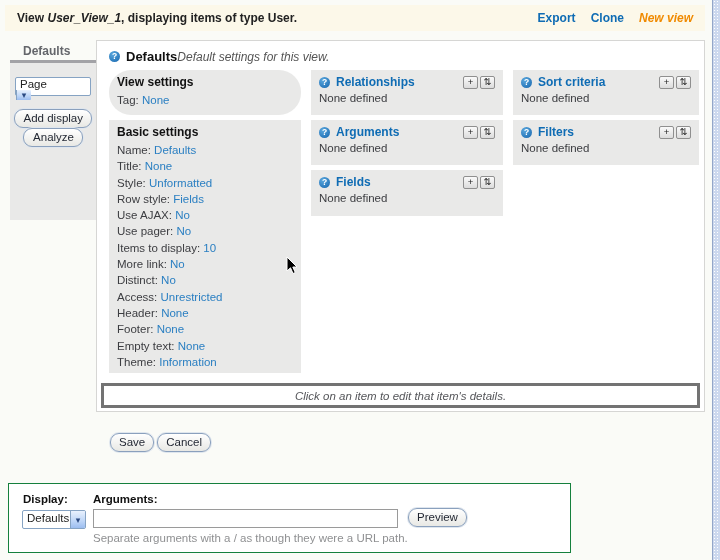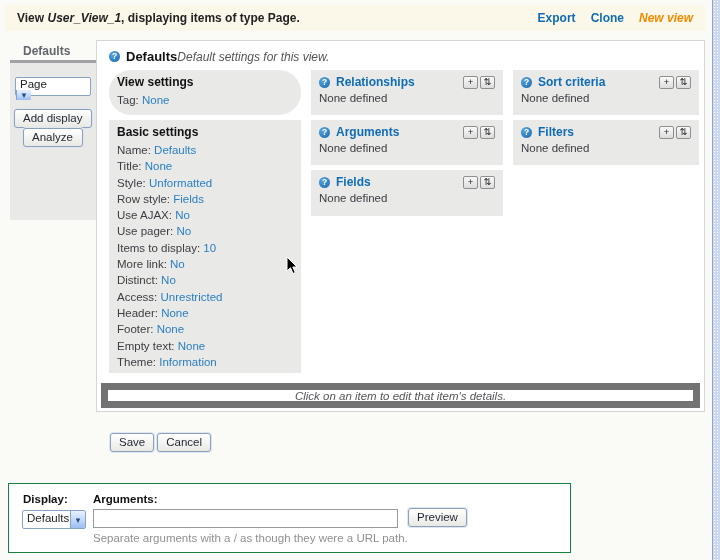--- a/index.html
+++ b/index.html
@@ -21,23 +21,23 @@
             background-size:4px 4px; }
 
   
   .sidebar { position:absolute; left:10px; top:40px; width:86px; }
   .sidebar .tab { font-weight:bold; font-size:12px; color:#64666b; padding:4px 0 2px 13px; height:20px; }
   .sidebar .tab-underline { height:3px; background:#a2a2a6; }
   .sidebar .body { height:157px; padding-top:14px; }
   .sidebar .body > * { display:block; margin:0 auto; }
 
   
-  .xp-btn { display:inline-block; border:1px solid #8aa0bd; border-radius:3px;
+  .xp-btn { display:inline-block; border:1px solid #8aa0bd; border-radius:9px;
             background:linear-gradient(#ffffff,#e8e8e4); box-shadow:0 0 0 1px #dfe6ee;
-            color:#1f2430; font-size:11.5px; padding:2px 8px 3px; text-align:left; cursor:pointer;
+            color:#1f2430; font-size:11.5px; padding:2px 8px 3px; text-align:right; cursor:pointer;
             font-family:inherit; }
   .select-box { display:flex; align-items:stretch; border:1px solid #86a3c3; border-radius:2px;
                 background:#fff; height:19px; cursor:pointer; }
   .select-box .val { flex:1; padding:1px 4px 0; color:#222; white-space:nowrap; overflow:hidden; }
   .select-box .arrow-btn { width:15px; display:flex; align-items:center; justify-content:center;
                 border-left:1px solid #86a3c3; border-radius:0 1px 1px 0; color:#2b4a82; font-size:9px;
                 background:linear-gradient(#e9f1fd 0%, #bdd5f7 60%, #9cbdf0 100%); }
   .mini-btn { width:15px; height:13px; border:1px solid #8f8f8f; border-radius:2px;
               background:linear-gradient(#fafafa,#dcdcdc); font-size:9.5px; line-height:10px;
               color:#222; display:inline-flex; align-items:center; justify-content:center; cursor:pointer; }
@@ -56,21 +56,21 @@
   .vbox .box-title-plain { font-weight:bold; font-size:12px; color:#121212; margin-bottom:3px; }
   .vbox .box-head { display:flex; align-items:center; margin-bottom:3px; }
   .vbox .box-title-link { font-weight:bold; font-size:12px; color:#0f6cb4; margin-left:6px;
                           text-decoration:none; cursor:pointer; }
   .vbox .box-head .btns { margin-left:auto; display:flex; gap:2px; }
   .vbox .none { color:#3c3d41; }
   .setting-row { line-height:16.3px; color:#3c3d41; white-space:nowrap; }
   .setting-row a { color:#2a7fc2; text-decoration:none; cursor:pointer; }
 
   .footer-hint { position:absolute; left:4px; right:4px; bottom:3px; height:25px;
-                 border:7px solid #737373; display:flex; align-items:center; justify-content:center;
+                 border:3px solid #737373; display:flex; align-items:center; justify-content:center;
                  font-style:italic; color:#55565a; }
 
   
   .actions { position:absolute; left:110px; top:433px; display:flex; gap:3px; }
 
   
   .preview-panel { position:absolute; left:8px; top:483px; width:563px; height:70px;
                    border:1px solid #15803d; background:#fff; }
   .pv-label { position:absolute; font-weight:bold; font-size:11.5px; color:#111; }
   .pv-help { position:absolute; left:84px; top:48px; color:#8f9092; }
@@ -83,21 +83,21 @@
   .cursor { position:absolute; left:286px; top:256px; }
   .arg-input { position:absolute; left:84px; top:25px; width:305px; height:19px;
                border:1px solid #9a9a9a; font-family:inherit; font-size:11.5px; padding:0 3px; }
 </style>
 </head>
 <body>
 
 <div class="screen">
 
   <div class="topbar">
-    <div class="title"><span>View </span><span class="vname">User_View_1</span><span>, displaying items of type Page.</span></div>
+    <div class="title"><span>View </span><span class="vname">User_View_1</span><span>, displaying items of type User.</span></div>
     <div class="toplinks">
       <span class="toplink">Export</span>
       <span class="toplink">Clone</span>
       <span class="toplink newview">New view</span>
     </div>
   </div>
 
   <div class="sidebar">
     <div class="tab">Defaults</div>
     <div class="tab-underline"></div>

